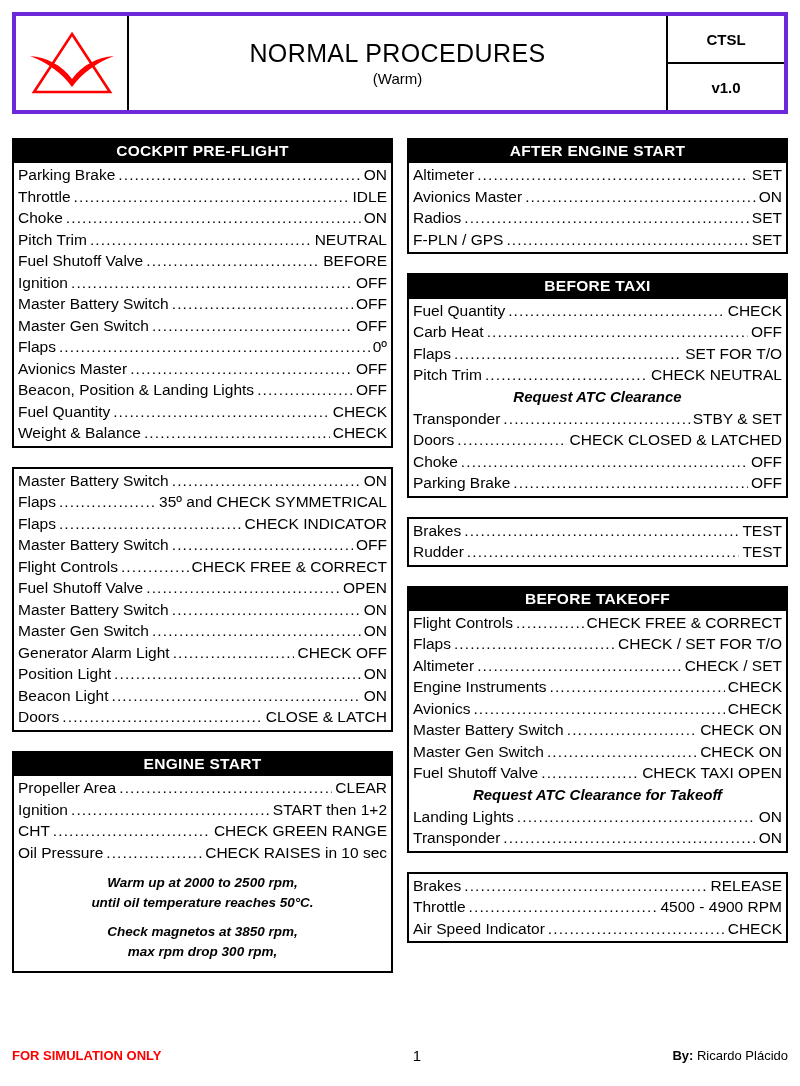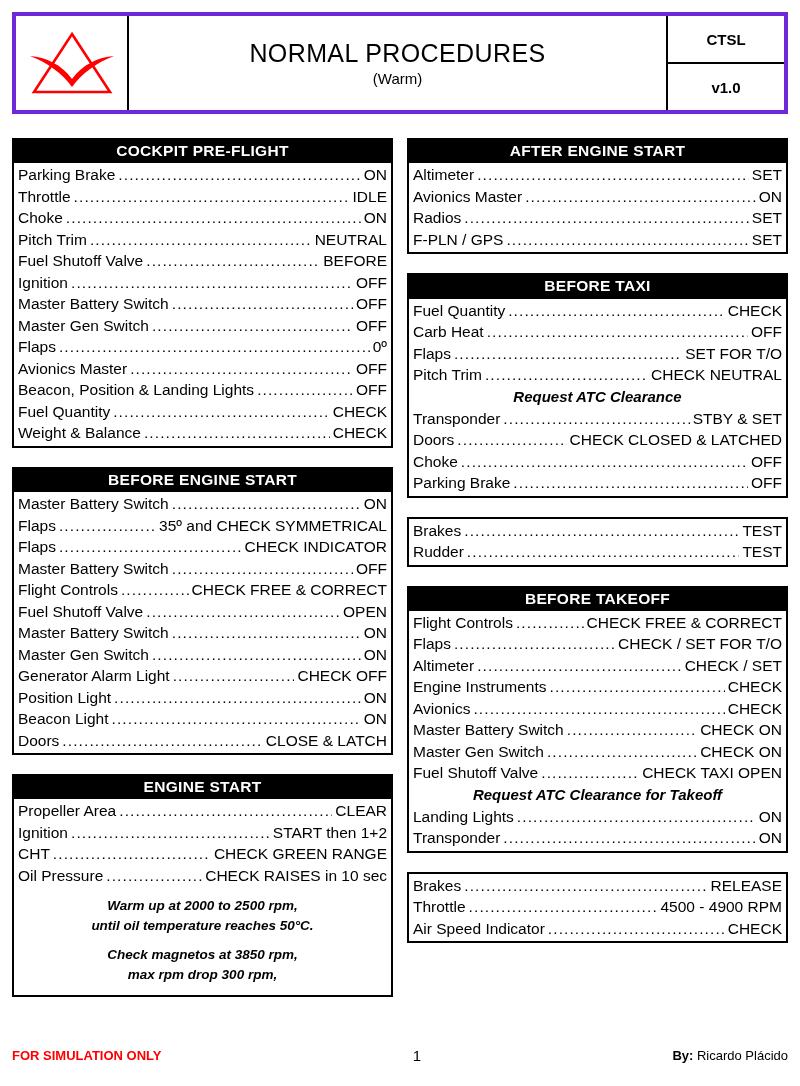--- a/index.html
+++ b/index.html
@@ -261,21 +261,20 @@
           <span class="value">CHECK</span>
         </div>
         <div class="row">
           <span class="label">Weight &amp; Balance</span>
           <span class="leader"></span>
           <span class="value">CHECK</span>
         </div>
       </div>
     </div>
     <div class="section">
-      <div class="section-title">BEFORE ENGINE START</div>
       <div class="section-body">
         <div class="row">
           <span class="label">Master Battery Switch</span>
           <span class="leader"></span>
           <span class="value">ON</span>
         </div>
         <div class="row">
           <span class="label">Flaps</span>
           <span class="leader"></span>
           <span class="value">35º and CHECK SYMMETRICAL</span>

